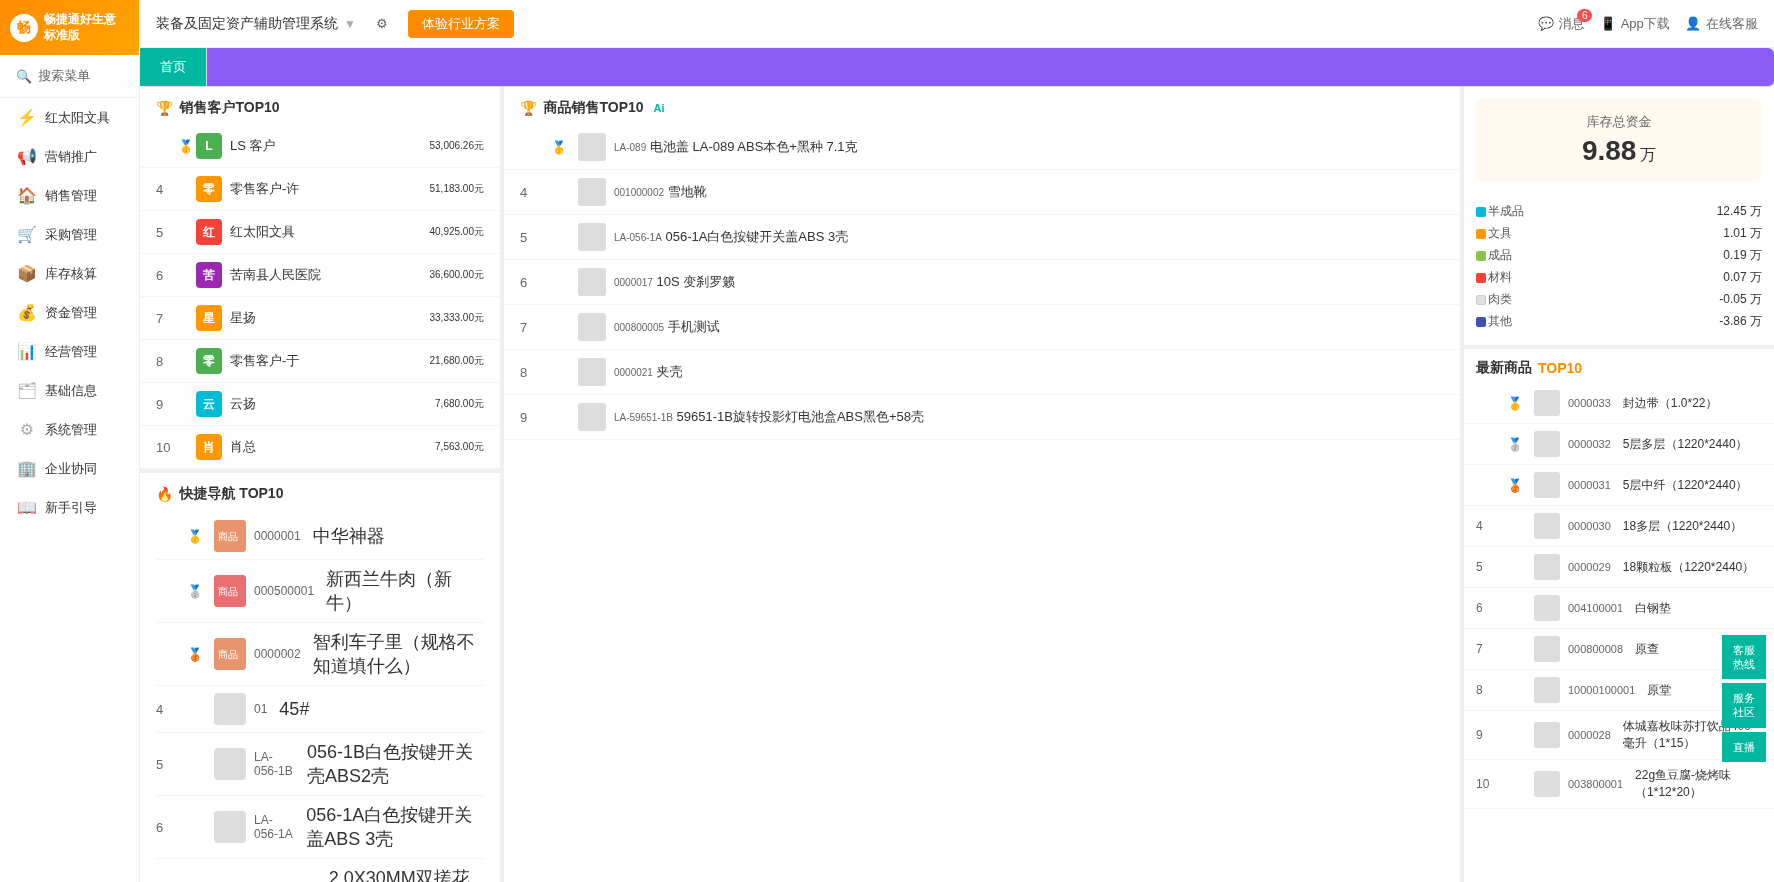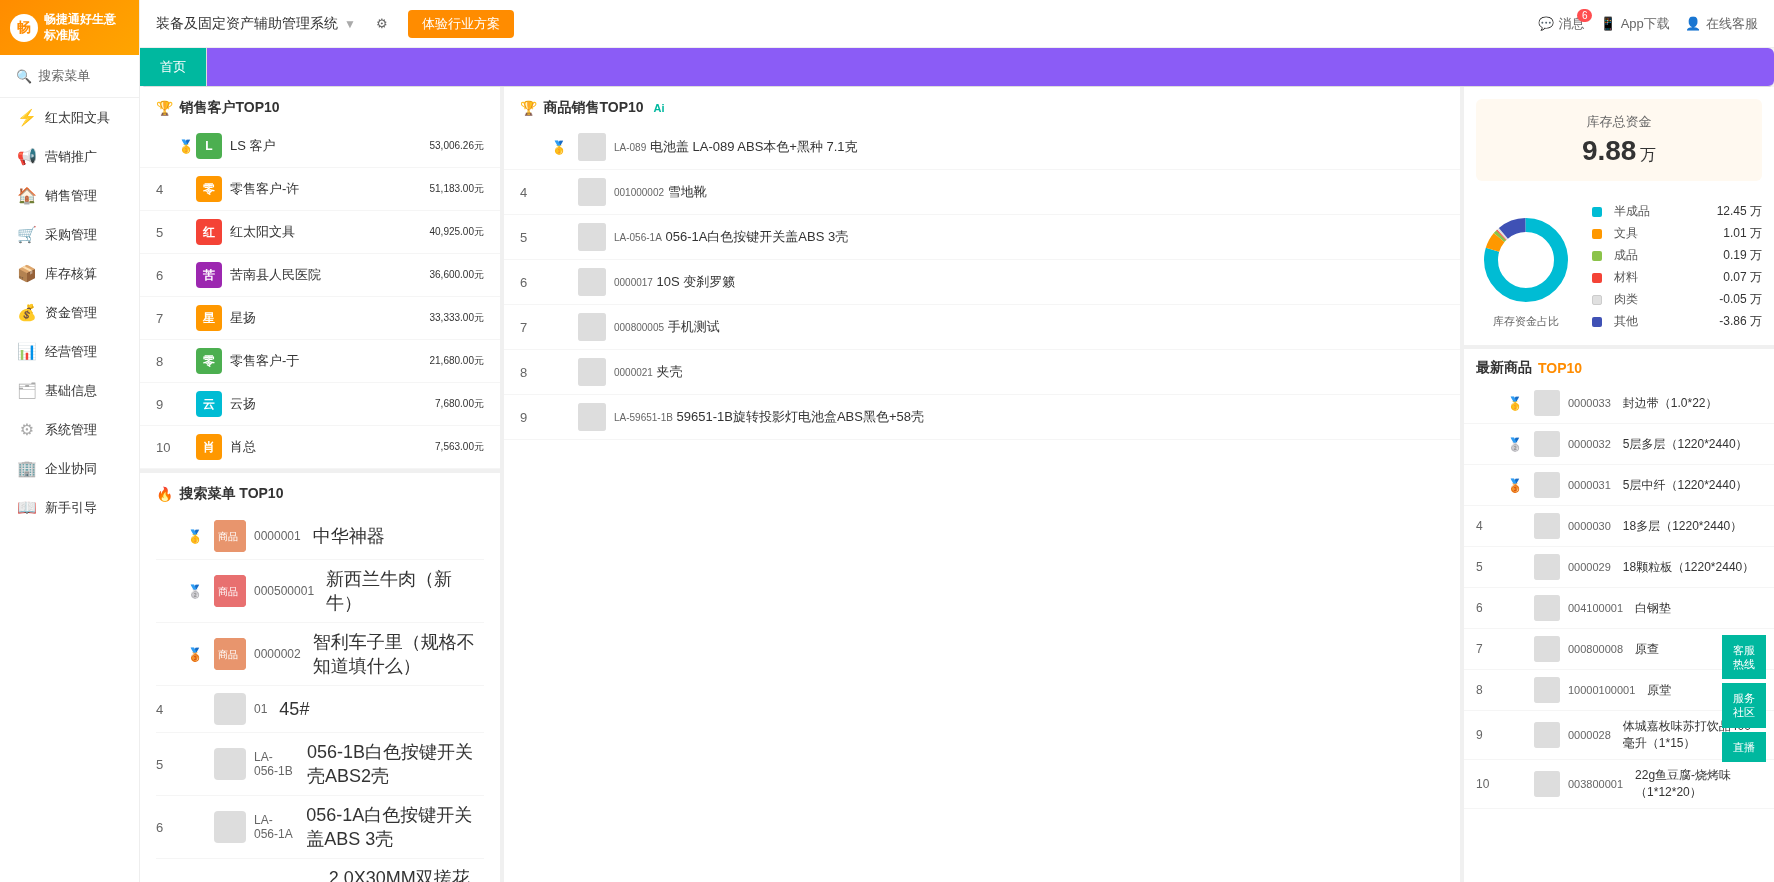--- a/index.html
+++ b/index.html
@@ -228,21 +228,21 @@
     }
     .donut-container {
       position: relative;
       width: 100px; height: 100px;
       flex-shrink: 0;
     }
     .donut-label { font-size: 11px; color: #666; margin-top: 4px; text-align: center; }
 
     .legend-list { flex: 1; }
     .legend-item {
-      display: flex; align-items: center; gap: 12px;
+      display: flex; align-items: center; gap: 2px;
       margin-bottom: 5px;
       font-size: 12px;
     }
     .legend-dot { width: 10px; height: 10px; border-radius: 2px; flex-shrink: 0; }
     .legend-name { flex: 1; color: #555; }
     .legend-value { color: #333; font-weight: 500; }
 
     
     .new-product-item {
       display: flex; align-items: center;
@@ -470,21 +470,21 @@
           <div class="rank-medal"></div>
           <div class="customer-avatar" style="background:#ff9800;">肖</div>
           <div class="customer-name">肖总</div>
           <div class="customer-amount">7,563.00元</div>
         </div>
       </div>
 
       <div class="hot-section">
         <div class="hot-title">
           <span>🔥</span>
-          <span>搜索菜单 TOP10</span>
+          <span>快捷导航 TOP10</span>
         </div>
 
         <div class="product-item">
           <div class="product-rank"></div>
           <div class="product-medal">🥇</div>
           <div class="product-thumb" style="background:#e8956d;">
             <svg width="32" height="32">
                 <rect width="32" height="32" fill="#e8956d"></rect>
                 <text x="4" y="20" fill="#fff" font-size="10">商品</text>
               </svg>
@@ -680,39 +680,20 @@
 
       <div class="inventory-card">
         <div class="inventory-label">库存总资金</div>
         <div style="margin-top:4px;">
           <span class="inventory-value">9.88</span>
           <span class="inventory-unit">万</span>
         </div>
       </div>
 
       <div class="chart-area">
-        <div>
-          <div class="donut-container">
-            <svg width="100" height="100" viewBox="0 0 100 100" class="donut-svg">
-
-              <circle cx="50" cy="50" r="35" fill="none" stroke="#00bcd4" stroke-width="14" stroke-dasharray="175 44" stroke-dashoffset="0"></circle>
-
-              <circle cx="50" cy="50" r="35" fill="none" stroke="#ff9800" stroke-width="14" stroke-dasharray="14 205" stroke-dashoffset="-175"></circle>
-
-              <circle cx="50" cy="50" r="35" fill="none" stroke="#8bc34a" stroke-width="14" stroke-dasharray="3 216" stroke-dashoffset="-189"></circle>
-
-              <circle cx="50" cy="50" r="35" fill="none" stroke="#f44336" stroke-width="14" stroke-dasharray="1 218" stroke-dashoffset="-192"></circle>
-
-              <circle cx="50" cy="50" r="35" fill="none" stroke="#e0e0e0" stroke-width="14" stroke-dasharray="2 217" stroke-dashoffset="-193"></circle>
-
-              <circle cx="50" cy="50" r="35" fill="none" stroke="#3f51b5" stroke-width="14" stroke-dasharray="24 195" stroke-dashoffset="-195"></circle>
-            </svg>
-          </div>
-          <div class="donut-label">库存资金占比</div>
-        </div>
         <div class="legend-list">
           <div class="legend-item">
             <div class="legend-dot" style="background:#00bcd4;"></div>
             <span class="legend-name">半成品</span>
             <span class="legend-value">12.45 万</span>
           </div>
           <div class="legend-item">
             <div class="legend-dot" style="background:#ff9800;"></div>
             <span class="legend-name">文具</span>
             <span class="legend-value">1.01 万</span>

